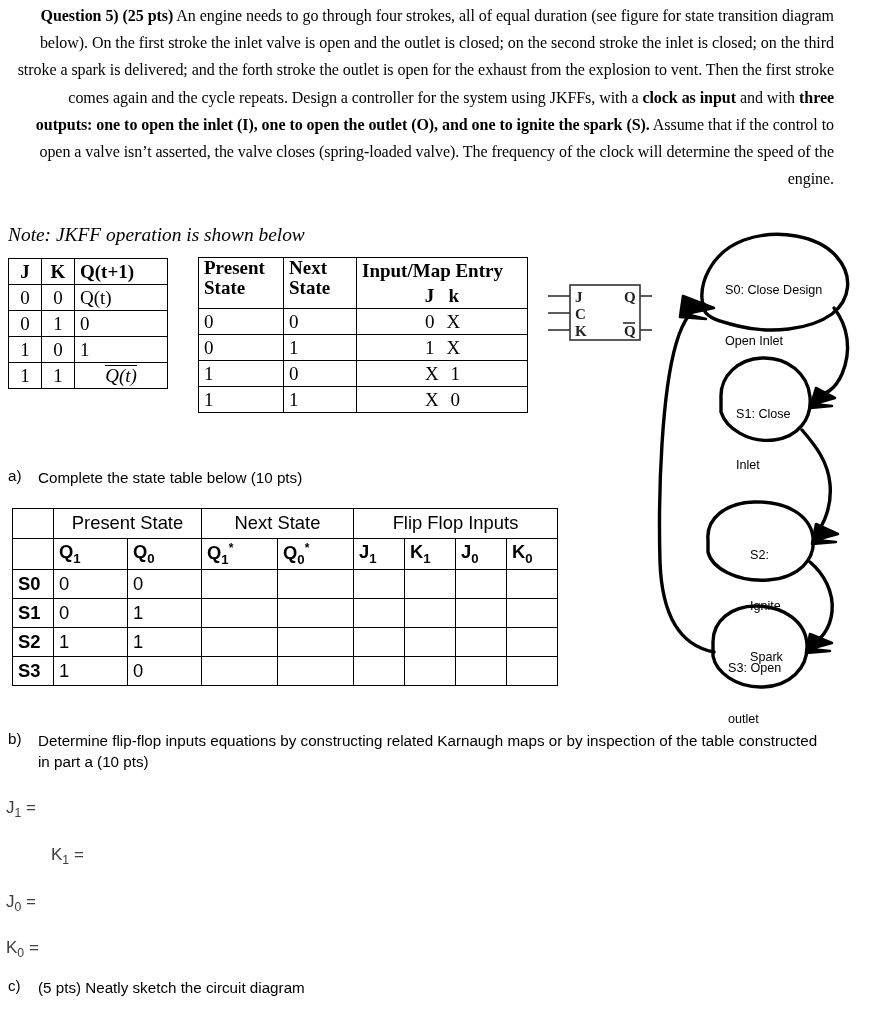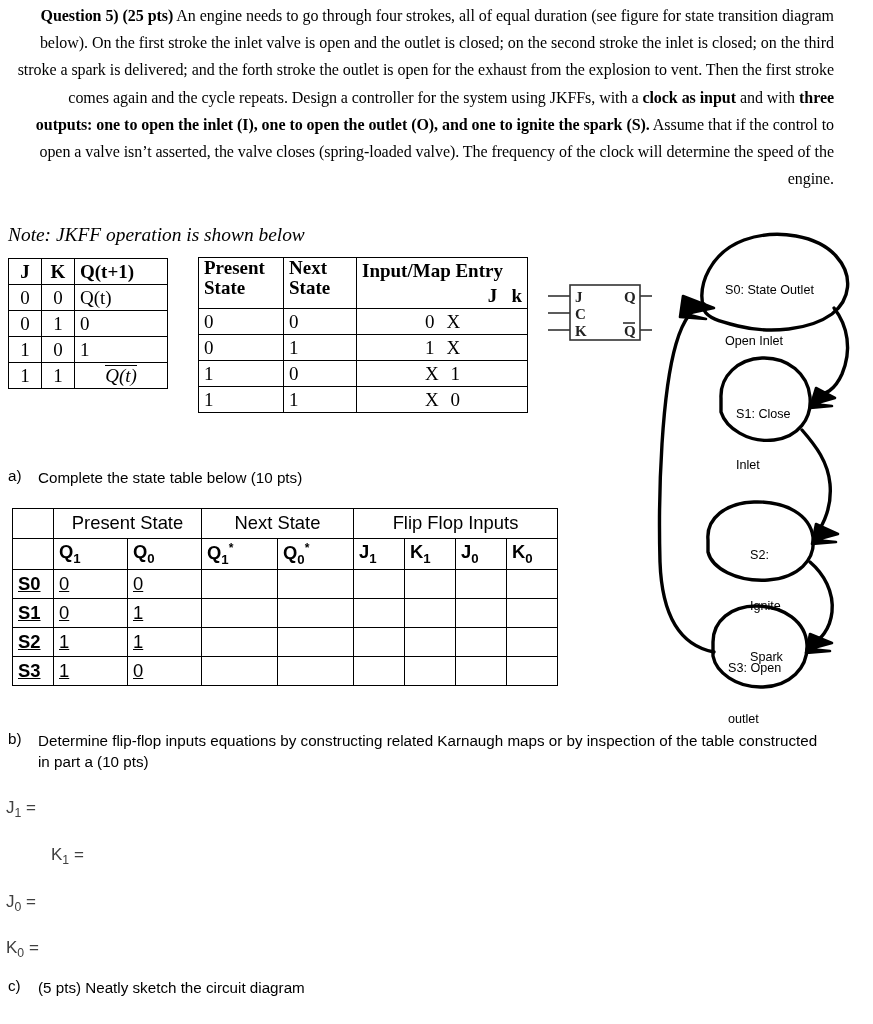--- a/index.html
+++ b/index.html
@@ -69,21 +69,21 @@
     font-style: italic;
     font-family: "Liberation Serif", serif;
     line-height: 1.0;
   }
 
   #trans-table { left: 198px; top: 257px; }
   #trans-table td, #trans-table th { height: 25px; }
   #trans-table .hdr-ps { width: 74px; }
   #trans-table .hdr-ns { width: 62px; }
   #trans-table .hdr-im { width: 160px; text-align: left; }
-  #trans-table .jk-sub { text-align: right; font-weight: bold; }
+  #trans-table .jk-sub { text-align: center; font-weight: bold; }
   #trans-table .val-jk { text-align: center; letter-spacing: 12px; padding-left: 18px;}
 
   
   #jkff-symbol {
     position: absolute;
     left: 548px;
     top: 278px;
     width: 104px;
     height: 70px;
   }
@@ -154,21 +154,21 @@
   #state-table td, #state-table th {
     border: 1.3px solid #000;
     padding: 0 5px;
     font-weight: normal;
     text-align: left;
     vertical-align: middle;
     line-height: 1.0;
   }
   #state-table .hrow th { height: 29px; font-weight: normal; }
   #state-table .srow th { height: 30px; font-weight: bold; }
-  #state-table tbody td { height: 28px; text-decoration: underline; }
+  #state-table tbody td { height: 28px; }
   #state-table .w-lbl { width: 30px; font-weight: bold; }
   #state-table .w-q   { width: 63px; }
   #state-table .w-qs  { width: 65px; margin-top: 12px; }
   #state-table .w-ff  { width: 40px; }
   #state-table .ctr   { text-align: center; }
   .sup { font-size: 0.66em; vertical-align: super; }
   .sub { font-size: 0.72em; vertical-align: sub; }
   .bold { font-weight: bold; }
 </style>
 </head>
@@ -287,21 +287,21 @@
 
     <g stroke="#000000" stroke-width="2.6" fill="#000000" stroke-linejoin="round">
       <path d="M63,74 L94,86 L66,92 L86,97 L60,95 Z"></path>
       <path d="M196,166 L215,176 L194,182 L212,184 L190,186 Z"></path>
       <path d="M196,302 L218,312 L196,318 L216,320 L192,322 Z"></path>
       <path d="M190,412 L212,421 L190,427 L210,429 L186,431 Z"></path>
     </g>
   </svg>
 
   <div class="sd-label" style="left:105px; top:26px;">
-    <div>S0: State Outlet</div>
+    <div>S0: Close Design</div>
     <div>Open Inlet</div>
   </div>
   <div class="sd-label" style="left:116px; top:150px;">
     <div>S1: Close</div>
     <div>Inlet</div>
   </div>
   <div class="sd-label" style="left:130px; top:291px;">
     <div>S2:</div>
     <div>Ignite</div>
     <div>Spark</div>

